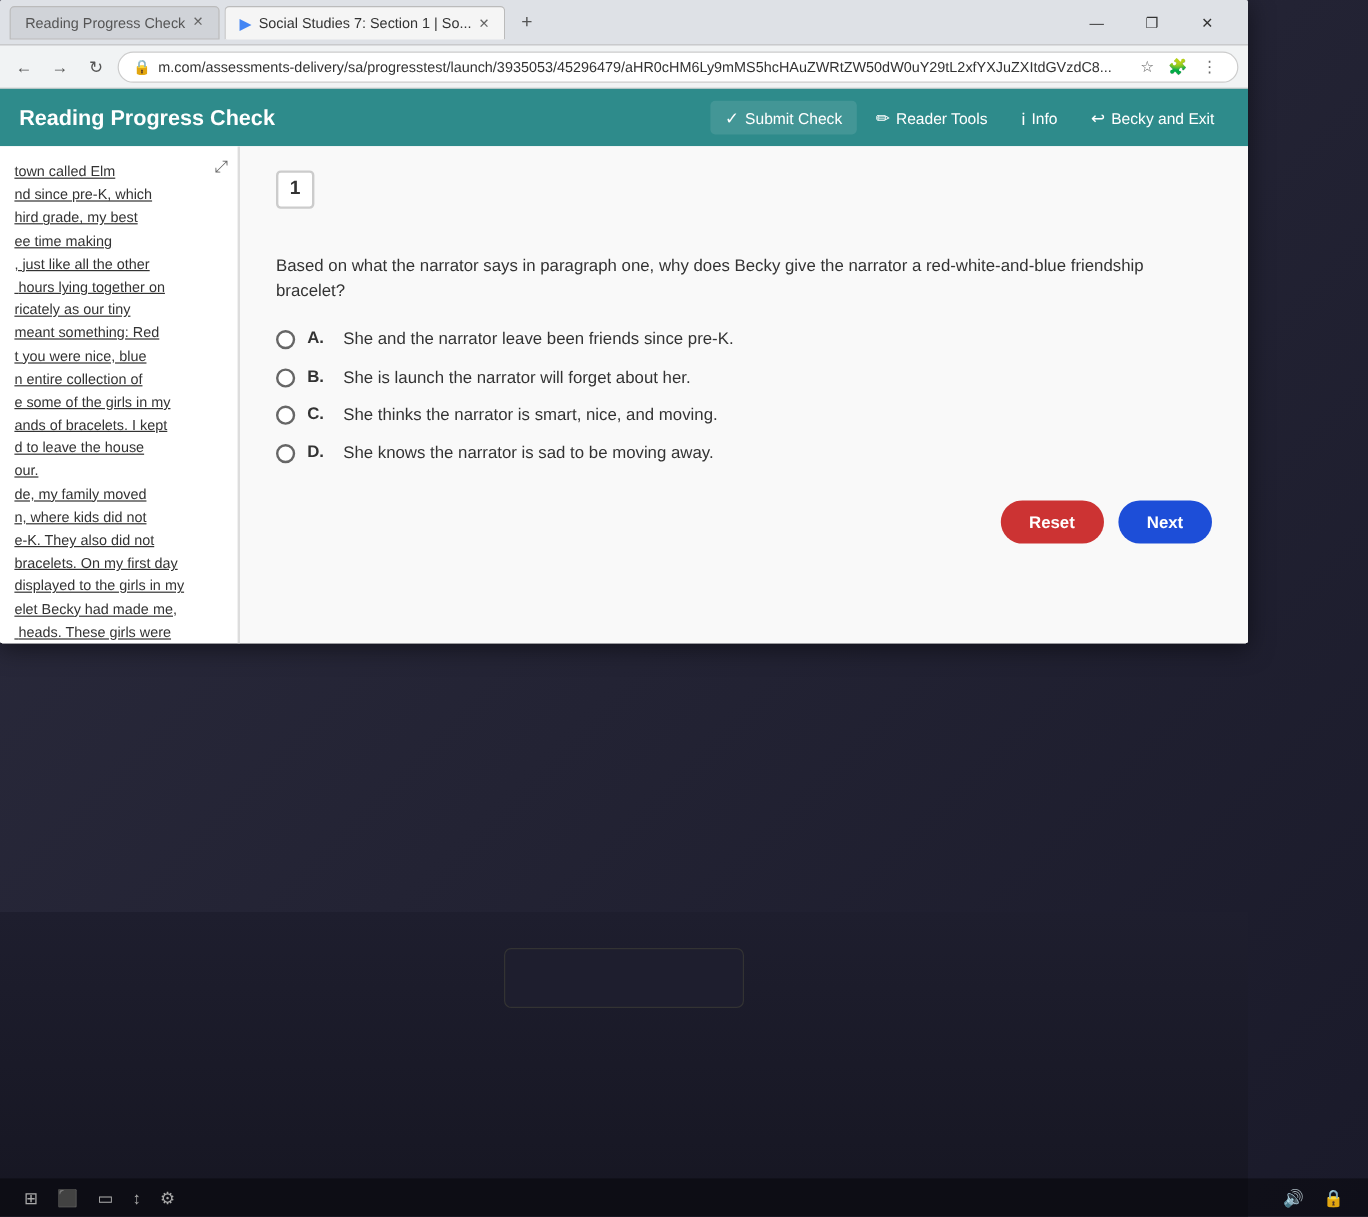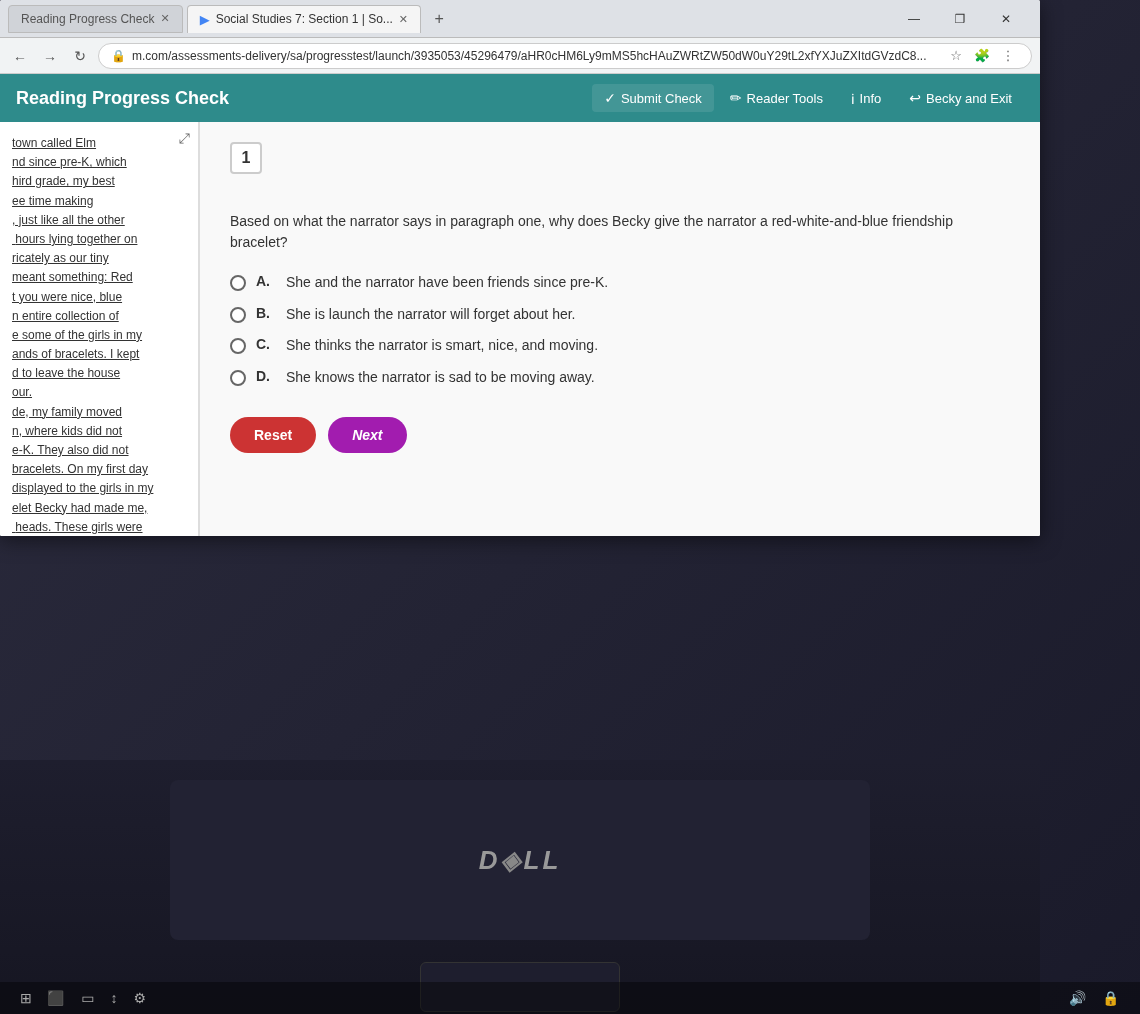--- a/index.html
+++ b/index.html
@@ -282,44 +282,43 @@
     .option-text {
       font-size: 14px;
       color: #333;
       line-height: 1.4;
     }
 
     .action-buttons {
       display: flex;
       gap: 12px;
       margin-top: 30px;
-      justify-content: flex-start;
+      justify-content: flex-end;
     }
 
     .reset-btn {
       padding: 10px 24px;
       background: #cc3333;
       color: white;
       border: none;
       border-radius: 20px;
       font-size: 14px;
       font-weight: bold;
       cursor: pointer;
     }
 
     .next-btn {
       padding: 10px 24px;
-      background: #a21caf;
+      background: #1d4ed8;
       color: white;
       border: none;
       border-radius: 20px;
       font-size: 14px;
       font-weight: bold;
       cursor: pointer;
-      font-style: italic;
     }
 
     
     .app-footer {
       background: #2e8b8b;
       height: 24px;
       display: flex;
       align-items: flex-start;
       padding: 16px 12px;
     }
@@ -499,21 +498,21 @@
     <div class="question-panel">
       <div class="question-number">1</div>
 
       <p class="question-text">Based on what the narrator says in paragraph one, why does Becky give the narrator a red-white-and-blue friendship bracelet?</p>
 
       <div class="answer-options">
 
         <div class="answer-option">
           <div class="radio-circle"></div>
           <span class="option-letter">A.</span>
-          <span class="option-text">She and the narrator have been friends since pre-K.</span>
+          <span class="option-text">She and the narrator leave been friends since pre-K.</span>
         </div>
 
         <div class="answer-option">
           <div class="radio-circle"></div>
           <span class="option-letter">B.</span>
           <span class="option-text">She is launch the narrator will forget about her.</span>
         </div>
 
         <div class="answer-option">
           <div class="radio-circle"></div>
@@ -540,25 +539,20 @@
     </div>
   </div>
 
   <div class="app-footer">
     <span class="footer-text">erved.</span>
   </div>
 
 </div>
 
 <div style="position:absolute; top:760px; left:0; width:1040px; height:254px; background: linear-gradient(180deg, #1e1e2e 0%, #161622 100%); display:flex; flex-direction:column; align-items:center; justify-content:flex-start; padding-top:20px; gap:12px;">
-  <div class="keyboard-area">
-    <div style="text-align:center;">
-      <div style="color:#999; font-size:26px; font-weight:bold; letter-spacing:3px; font-style:italic;">D<span style="color:#888;">◈</span>LL</div>
-    </div>
-  </div>
   <div class="touchpad"></div>
 </div>
 
 <div class="windows-taskbar">
   <div class="taskbar-icons">
     <span class="taskbar-icon">⊞</span>
     <span class="taskbar-icon">⬛</span>
     <span class="taskbar-icon">▭</span>
     <span class="taskbar-icon">↕</span>
     <span class="taskbar-icon">⚙</span>

